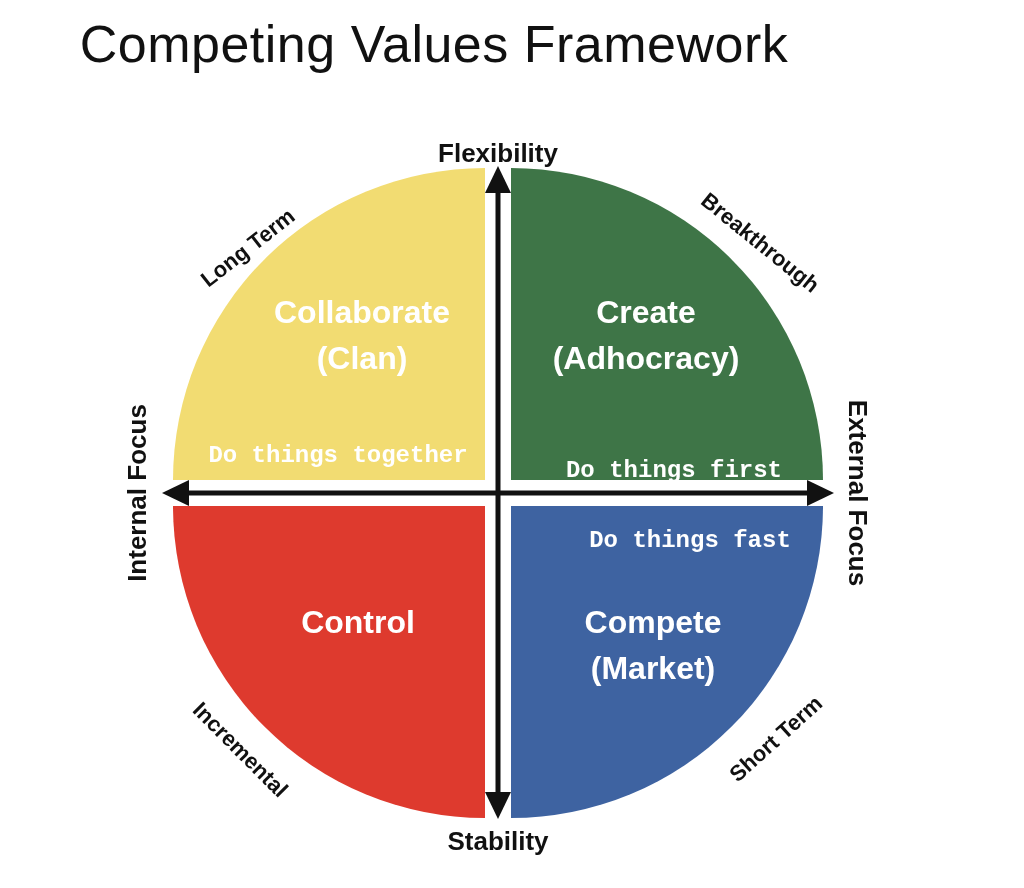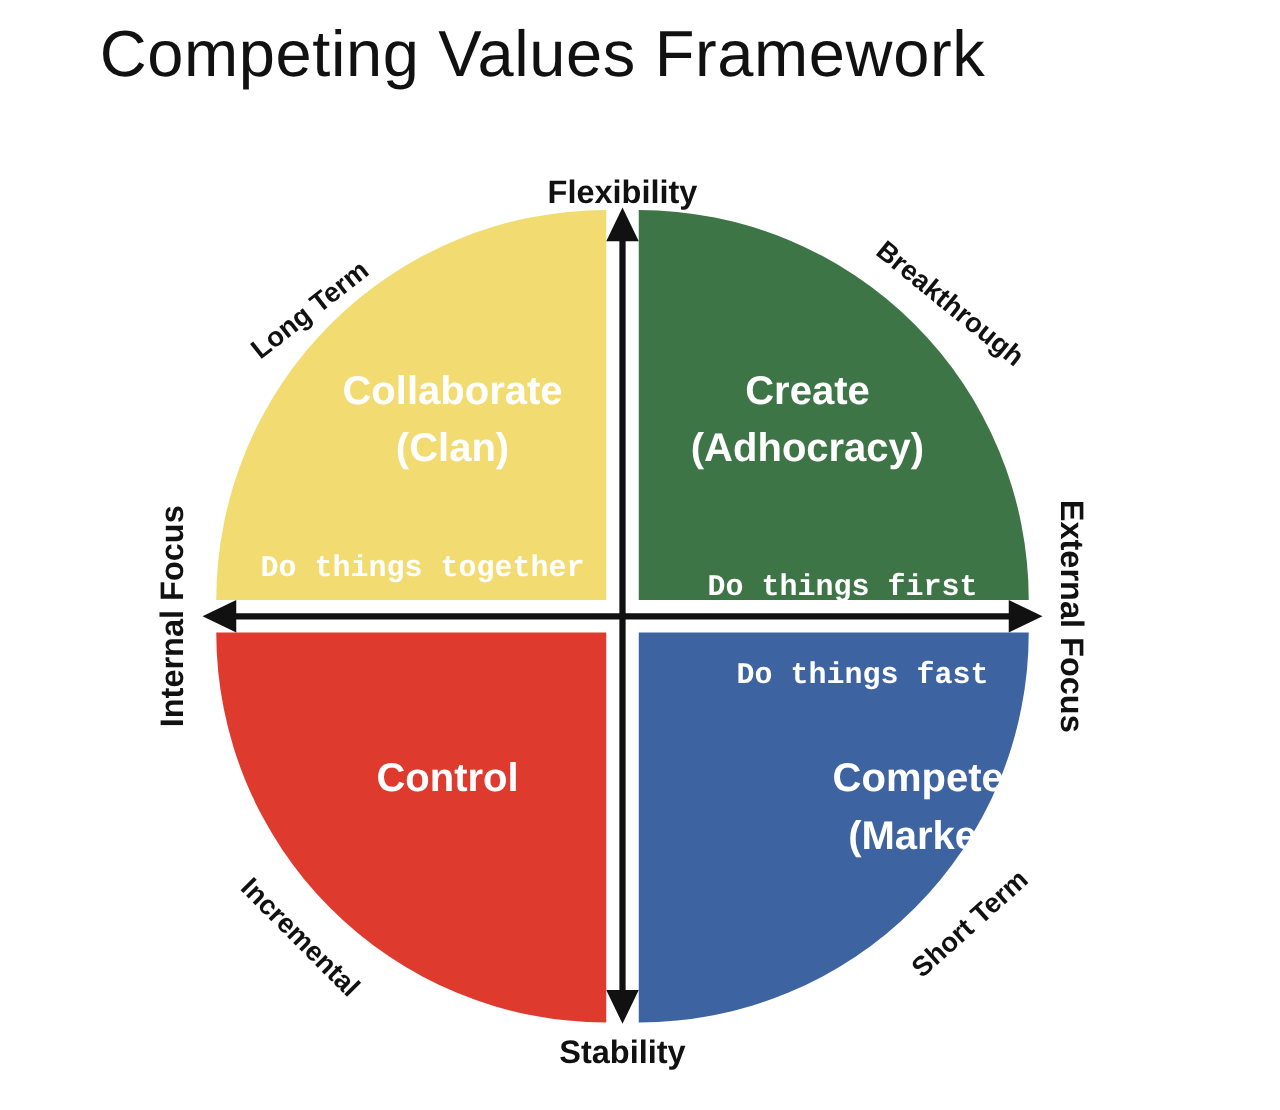--- a/index.html
+++ b/index.html
@@ -115,21 +115,21 @@
     <div>Create</div>
     <div>(Adhocracy)</div>
   </div>
   <div class="label q-motto" style="left:524px; top:456px;">Do things first</div>
 
   <div class="label q-name" style="left:208px; top:599px;">
     <div>Control</div>
   </div>
 
   <div class="label q-motto" style="left:540px; top:526px;">Do things fast</div>
-  <div class="label q-name" style="left:503px; top:599px;text-align:right;">
+  <div class="label q-name" style="left:503px; top:599px;">
     <div>Compete</div>
     <div>(Market)</div>
   </div>
 
   <div class="label axis-label" style="left:398px; top:826px;">Stability</div>
   <div class="label axis-label" style="left:398px; top:138px;">Flexibility</div>
   <div class="label axis-label" style="left:37px; top:478px; transform:rotate(-90deg);">Internal Focus</div>
   <div class="label axis-label" style="left:758px; top:478px; transform:rotate(90deg);">External Focus</div>
 
   <div class="label corner-label" style="left:148px; top:235px; transform:rotate(-38deg);">Long Term</div>

